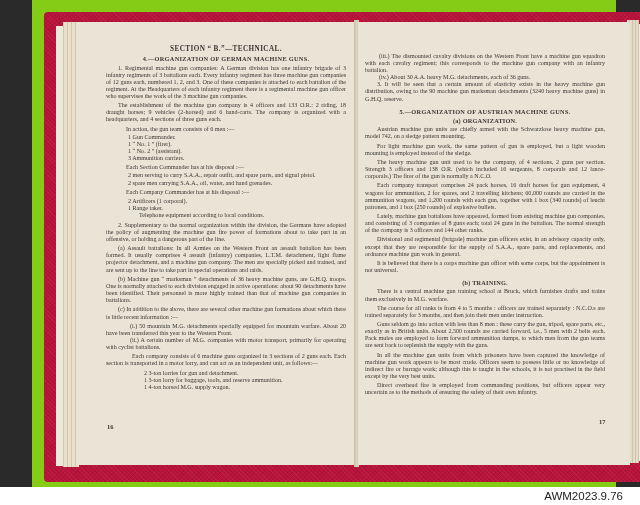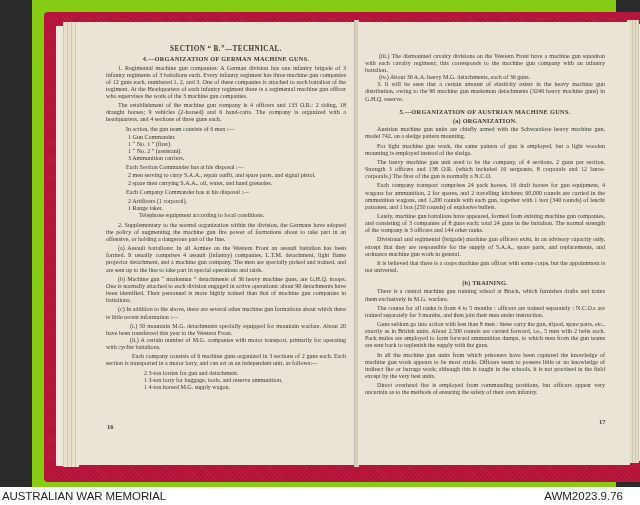--- a/index.html
+++ b/index.html
@@ -98,15 +98,14 @@
       <p>Guns seldom go into action with less than 8 men : these carry the gun, tripod, spare parts, etc., exactly as in British units. About 2,500 rounds are carried forward, i.e., 5 men with 2 belts each. Pack mules are employed to form forward ammunition dumps, to which men from the gun teams are sent back to replenish the supply with the guns.</p>
       <p>In all the machine gun units from which prisoners have been captured the knowledge of machine gun work appears to be most crude. Officers seem to possess little or no knowledge of indirect fire or barrage work; although this is taught in the schools, it is not practised in the field except by the very best units.</p>
       <p>Direct overhead fire is employed from commanding positions, but officers appear very uncertain as to the methods of ensuring the safety of their own infantry.</p>
     </div>
     <div class="pagenum">17</div>
   </div>
 
 </div>
 
 <div class="footer">
-  <span class="footer-left">AUSTRALIAN WAR MEMORIAL</span>
   <span class="footer-right">AWM2023.9.76</span>
 </div>
 
 </body></html>

